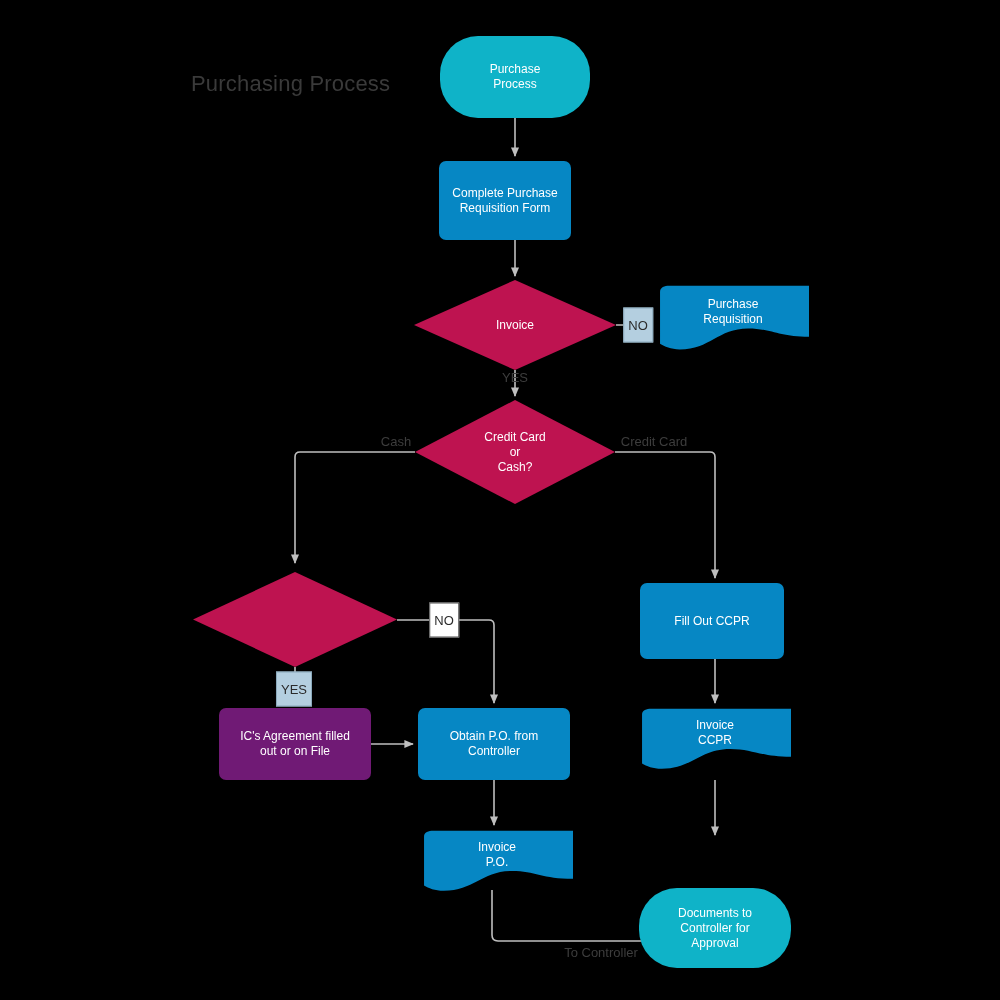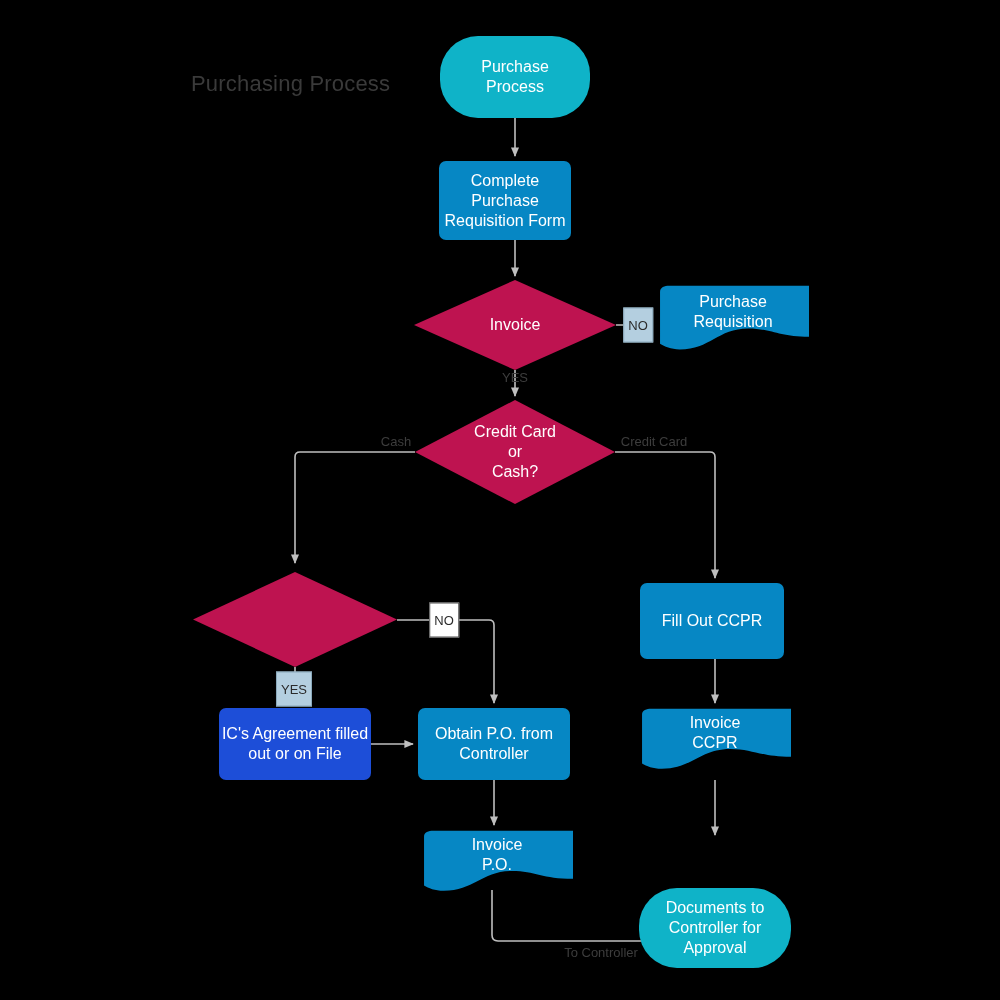--- a/index.html
+++ b/index.html
@@ -22,21 +22,21 @@
     height: 1000px;
     pointer-events: none;
   }
   .node {
     position: absolute;
     display: flex;
     align-items: center;
     justify-content: center;
     text-align: center;
     color: #ffffff;
-    font-size: 16px;
+    font-size: 12px;
     line-height: 1.25;
     box-sizing: border-box;
     white-space: pre-line;
   }
   .node .lbl { position: relative; z-index: 2; }
 
   
   .n-terminator {
     border-radius: 38px;
   }
@@ -147,21 +147,21 @@
 Requisition</span></div>
       <div class="node n-decision plain" style="left: 415px; top: 400px; width: 200px; height: 104px;"><svg class="diamond-bg" viewBox="0 0 100 100" preserveAspectRatio="none">
           <polygon points="50,0 100,50 50,100 0,50" fill="#BE1350"></polygon>
         </svg><span class="lbl">Credit Card
 or
 Cash?</span></div>
       <div class="node n-decision" style="left: 193px; top: 572px; width: 204px; height: 95px;"><svg class="diamond-bg" viewBox="0 0 100 100" preserveAspectRatio="none">
           <polygon points="50,0 100,50 50,100 0,50" fill="#BE1350"></polygon>
         </svg></div>
       <div class="node n-process" style="left: 640px; top: 583px; width: 144px; height: 76px; background: rgb(6, 135, 196);"><span class="lbl">Fill Out CCPR</span></div>
-      <div class="node n-process" style="left: 219px; top: 708px; width: 152px; height: 72px; background: #1d4ed8;"><span class="lbl">IC's Agreement filled
+      <div class="node n-process" style="left: 219px; top: 708px; width: 152px; height: 72px; background: #701a75;"><span class="lbl">IC's Agreement filled
 out or on File</span></div>
       <div class="node n-process" style="left: 418px; top: 708px; width: 152px; height: 72px; background: rgb(6, 135, 196);"><span class="lbl">Obtain P.O. from
 Controller</span></div>
       <div class="node n-document" style="left: 639px; top: 708px; width: 152px; height: 66px;"><svg class="doc-bg" viewBox="0 0 200 100" preserveAspectRatio="none">
           <path d="M 4 10 C 4 3 10 1 16 1 L 200 1 L 200 74 C 160 74 150 62 120 62 C 80 62 70 92 30 92 C 18 92 10 88 4 84 Z" fill="#0687C4"></path>
         </svg><span class="lbl" style="transform: translateY(-8px);">Invoice
 CCPR</span></div>
       <div class="node n-document" style="left: 421px; top: 830px; width: 152px; height: 66px;"><svg class="doc-bg" viewBox="0 0 200 100" preserveAspectRatio="none">
           <path d="M 4 10 C 4 3 10 1 16 1 L 200 1 L 200 74 C 160 74 150 62 120 62 C 80 62 70 92 30 92 C 18 92 10 88 4 84 Z" fill="#0687C4"></path>
         </svg><span class="lbl" style="transform: translateY(-8px);">Invoice

